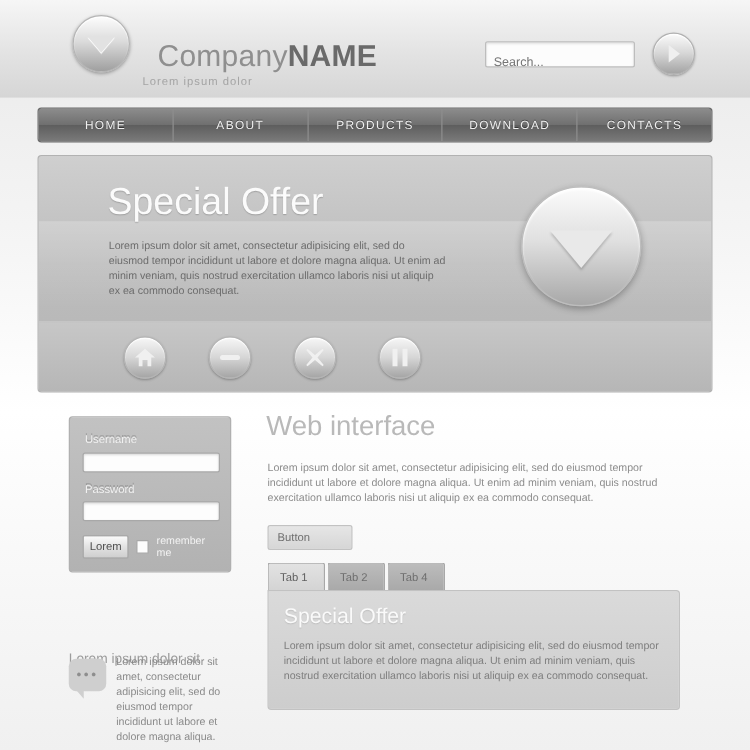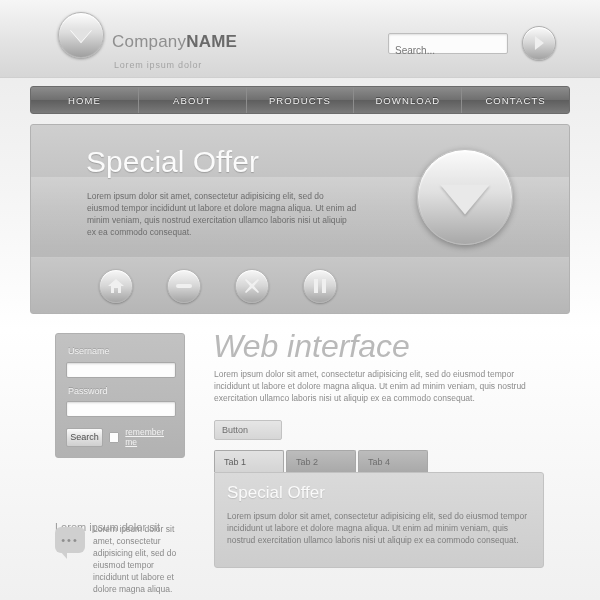--- a/index.html
+++ b/index.html
@@ -33,22 +33,22 @@
   .logo-orb .tri {
     position: absolute; left: 50%; top: 50%;
     transform: translate(-50%,-45%);
     width: 0; height: 0;
     border-left: 11px solid transparent;
     border-right: 11px solid transparent;
     border-top: 13px solid #e2e2e2;
     filter: drop-shadow(0 1px 0 #fff);
   }
   .brand {
-    position: absolute; left: 112px; top: 32px;
-    font-size: 17px; color: #8f8f8f; letter-spacing: .2px;
+    position: absolute; left: 126px; top: 32px;
+    font-size: 24px; color: #8f8f8f; letter-spacing: .2px;
   }
   .brand b { color: #6a6a6a; font-weight: bold; }
   .tagline {
     position: absolute; left: 114px; top: 60px;
     font-size: 9px; color: #a4a4a4; letter-spacing: .8px;
   }
   .search-box {
     position: absolute; right: 92px; top: 33px;
     width: 120px; height: 21px;
     background: #fcfcfc;
@@ -177,21 +177,21 @@
   .btn-login {
     width: 40px; height: 19px; font-size: 9px; color: #4f4f4f;
     background: linear-gradient(180deg,#fbfbfb 0%,#e2e2e2 50%,#cfcfcf 100%);
     border: 1px solid #a9a9a9; border-radius: 2px; cursor: pointer;
     font-family: "Liberation Sans", sans-serif;
   }
   .cbx {
     width: 11px; height: 11px; background: #fdfdfd;
     border: 1px solid #a8a8a8; border-radius: 1px; cursor: pointer;
   }
-  .cbx-label { font-size: 8.5px; color: #f2f2f2; text-decoration: underline; }
+  .cbx-label { font-size: 8.5px; color: #f2f2f2; }
 
   
   .quote-head {
     position: absolute; left: 55px; top: 152px; width: 120px;
     font-size: 11px; color: #9b9b9b; line-height: 14px; margin-top: 40px;
   }
   .quote-body {
     position: absolute; left: 55px; top: 195px;
     width: 130px; display: flex; gap: 8px;
   }
@@ -207,39 +207,39 @@
   }
   .bubble .dots {
     position: absolute; left: 50%; top: 50%; transform: translate(-50%,-50%);
     font-size: 11px; color: #8e8e8e; letter-spacing: 2px;
   }
   .quote-txt { font-size: 8.5px; line-height: 12px; color: #8a8a8a; }
 
   
   .wi-title {
     position: absolute; left: 213px; top: 0;
-    font-size: 32px; color: #b9b9b9; font-weight: normal; font-style: italic;
+    font-size: 22px; color: #b9b9b9; font-weight: normal;
   }
   .wi-para {
     position: absolute; left: 214px; top: 40px; width: 330px;
     font-size: 8.5px; line-height: 12px; color: #8c8c8c;
   }
   .btn-plain {
     position: absolute; left: 214px; top: 92px;
     width: 68px; height: 20px;
     background: linear-gradient(180deg,#e6e6e6 0%,#d6d6d6 100%);
     border: 1px solid #c2c2c2; border-radius: 2px;
     font-size: 9px; color: #6f6f6f; cursor: pointer;
     display: flex; align-items: center; padding-left: 7px;
   }
 
   
   .tabs { position: absolute; left: 214px; top: 122px; display: flex; gap: 2px; }
   .tab {
-    width: 70px; height: 22px; font-size: 9px; color: #6e6e6e;
+    width: 46px; height: 22px; font-size: 9px; color: #6e6e6e;
     display: flex; align-items: center; padding-left: 9px;
     background: linear-gradient(180deg,#bcbcbc 0%,#a9a9a9 100%);
     border: 1px solid #a8a8a8; border-bottom: none;
     border-radius: 2px 2px 0 0; cursor: pointer;
   }
   .tab.active {
     background: linear-gradient(180deg,#e2e2e2 0%,#d4d4d4 100%);
     color: #5f5f5f;
   }
   .tab-panel {
@@ -318,21 +318,21 @@
   </div>
 
   <div class="main">
 
     <div class="login-panel">
       <label>Username</label>
       <input class="txt" type="text" style="">
       <label>Password</label>
       <input class="txt" type="password" style="">
       <div class="login-row">
-        <button class="btn-login">Search</button>
+        <button class="btn-login">Lorem</button>
         <span class="cbx"></span>
         <span class="cbx-label">remember me</span>
       </div>
     </div>
 
     <div class="quote-head">Lorem ipsum dolor sit amet</div>
     <div class="quote-body">
       <div class="bubble">
         <span class="dots">•••</span>
       </div>

